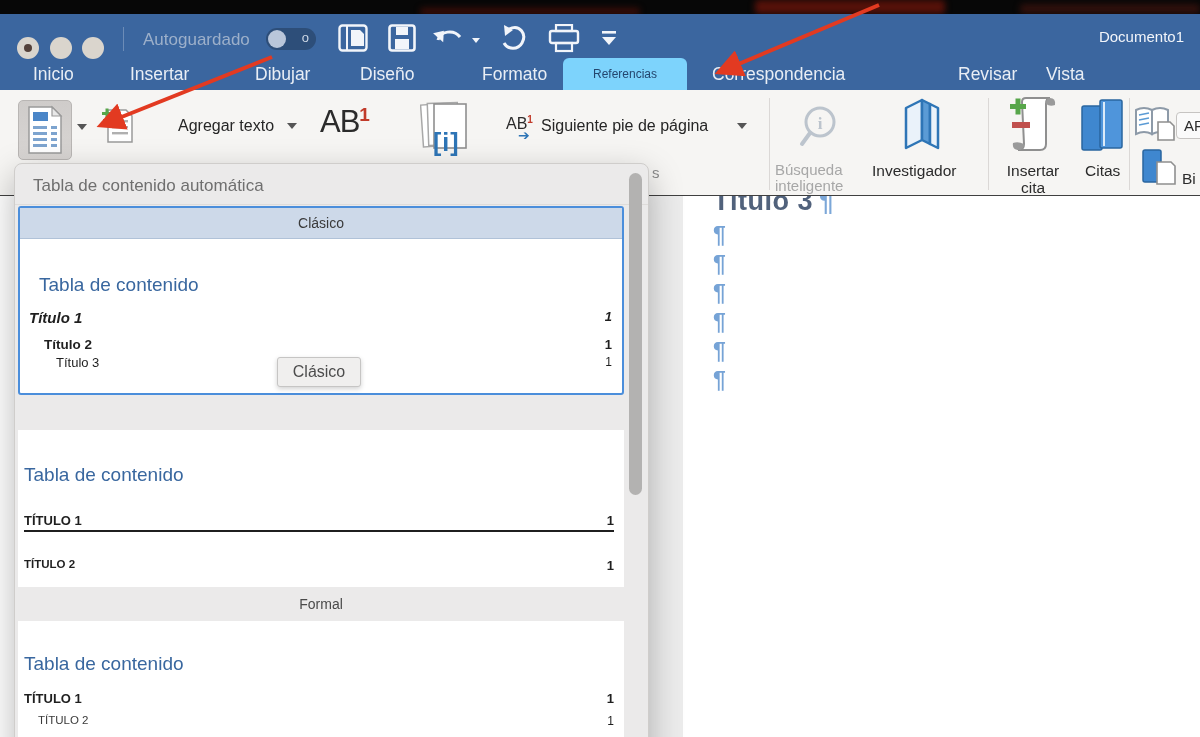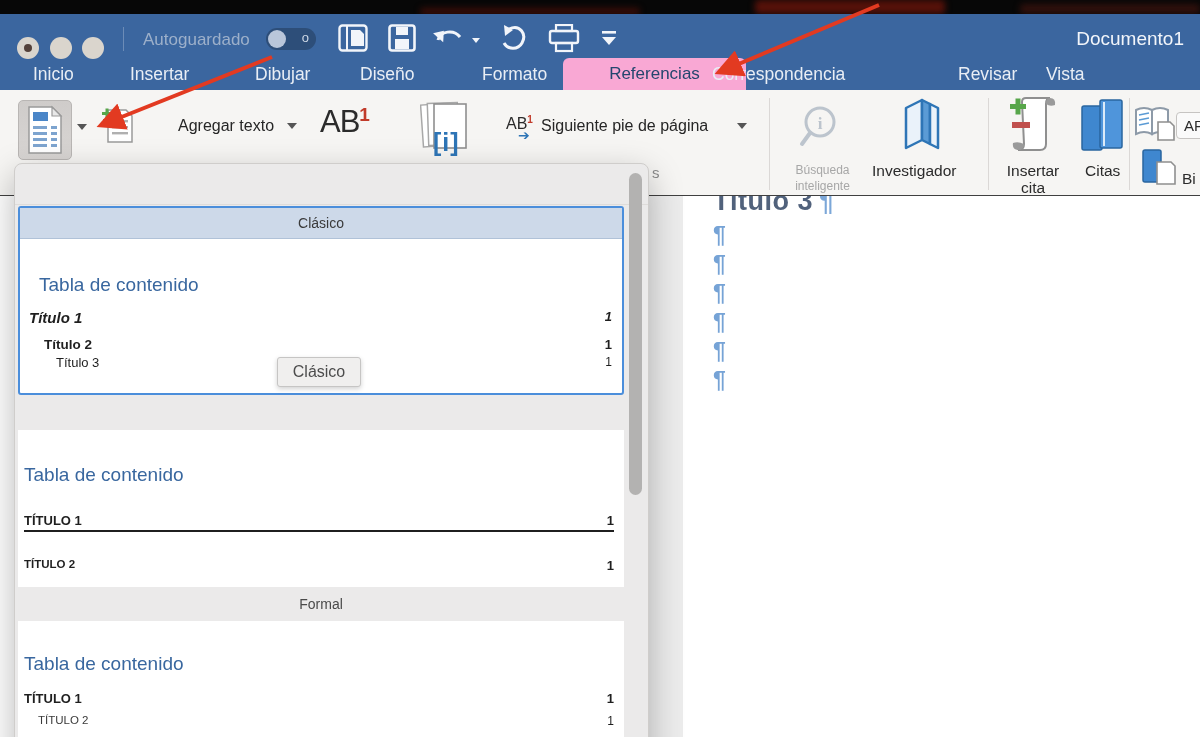--- a/index.html
+++ b/index.html
@@ -14,33 +14,33 @@
   
   #header { left:0; top:14px; width:1200px; height:76px; background:#3b669f; z-index:2; }
   .tl { position:absolute; top:23px; width:22px; height:22px; border-radius:50%; background:#dad5cd; }
   .tl .dot { position:absolute; left:7px; top:7px; width:8px; height:8px; border-radius:50%; background:#54413a; }
   #tl-divider { left:123px; top:13px; width:1px; height:24px; background:rgba(255,255,255,.25); position:absolute; }
   #autosave-label { left:143px; top:16px; font-size:17px; color:#9db0ca; position:absolute; }
   #autosave-toggle { left:266px; top:14px; width:50px; height:22px; border-radius:11px; background:#2d4e79; position:absolute; }
   #autosave-toggle .knob { position:absolute; left:2px; top:2px; width:18px; height:18px; border-radius:50%; background:#b9c6da; }
   #autosave-toggle .off-o { position:absolute; right:7px; top:2px; font-size:13px; color:#cfd9e6; }
   .qa-icon { position:absolute; top:10px; }
-  #doc-title { right:16px; top:14px; font-size:19px; color:#f2f5fa; position:absolute; }
+  #doc-title { right:16px; top:14px; font-size:15px; color:#f2f5fa; position:absolute; }
 
   .tab { position:absolute; top:50px; height:26px; font-size:17.5px; color:#e9eef5; white-space:nowrap; }
-  #tab-active-box { position:absolute; left:563px; top:44px; width:183px; height:32px; background:#f9a8d4; border-radius:6px 6px 0 0; text-align:center; line-height:32px; font-size:17px; color:#24466e; }
+  #tab-active-box { position:absolute; left:563px; top:44px; width:124px; height:32px; background:#7dd3fc; border-radius:6px 6px 0 0; text-align:center; line-height:32px; font-size:12px; color:#24466e; }
 
   
   #ribbon { left:0; top:90px; width:1200px; height:106px; background:#f6f5f3; border-bottom:1px solid #404040; z-index:2; }
   .rdiv { position:absolute; top:8px; width:1px; height:92px; background:#dbd8d6; }
   #toc-button { position:absolute; left:18px; top:10px; width:54px; height:60px; background:linear-gradient(#cfccca,#d8d5d3); border:1px solid #b9b6b4; border-radius:5px; }
   .caret { width:0; height:0; border-left:5px solid transparent; border-right:5px solid transparent; border-top:6px solid #555; position:absolute; }
   .rlabel { position:absolute; font-size:16px; color:#262626; white-space:nowrap; }
   .rlabel-sm { position:absolute; font-size:15.5px; color:#2b2b2b; white-space:nowrap; text-align:center; }
-  .rlabel-gray { position:absolute; font-size:12px; color:#a7a7a7; white-space:nowrap; text-align:center; line-height:16px; }
+  .rlabel-gray { position:absolute; font-size:15px; color:#a7a7a7; white-space:nowrap; text-align:left; line-height:16px; }
   #ab-big { position:absolute; left:320px; top:14px; font-size:31px; color:#2b2b2b; letter-spacing:-1px; }
   #ab-big sup { font-size:19px; color:#c13b2a; font-weight:bold; }
   #ab-small { position:absolute; left:506px; top:24px; font-size:16px; color:#2b2b2b; }
   #ab-small sup { font-size:10px; color:#c13b2a; font-weight:bold; }
   #ab-small .arr { color:#2e75b6; font-size:14px; font-weight:bold; position:absolute; left:12px; top:13px; }
   #pages-i { position:absolute; left:433px; top:38px; color:#2e75b6; font-weight:bold; font-size:25px; letter-spacing:1px; }
   #estilo-box { position:absolute; left:1176px; top:22px; width:40px; height:27px; background:#fafafa; border:1px solid #c6c4c2; border-radius:4px; font-size:15px; color:#2b2b2b; line-height:25px; padding-left:7px; }
   #frag-s { position:absolute; left:652px; top:74px; font-size:15px; color:#8a8a8a; }
 
   
@@ -250,20 +250,21 @@
   <div id="doc-heading"><span>Título 3</span><span class="pil">¶</span></div>
   <span class="pilrow" style="top:26px;">¶</span>
   <span class="pilrow" style="top:55px;">¶</span>
   <span class="pilrow" style="top:84px;">¶</span>
   <span class="pilrow" style="top:113px;">¶</span>
   <span class="pilrow" style="top:142px;">¶</span>
   <span class="pilrow" style="top:171px;">¶</span>
 </div>
 
 <div class="abs" id="toc-panel">
+  <span id="panel-header">Tabla de contenido automática</span>
   <div id="panel-hline"></div>
 
   <div class="gallery-item" id="item-clasico">
     <div id="clasico-band">Clásico</div>
     <span class="prev-title" style="left:19px; top:66px;">Tabla de contenido</span>
     <div class="toc-row" style="top:101px;">
       <span class="lv1">Título 1</span>
       <span class="pgnum" style="font-style:italic;">1</span>
     </div>
     <div class="toc-row" style="top:129px;">

